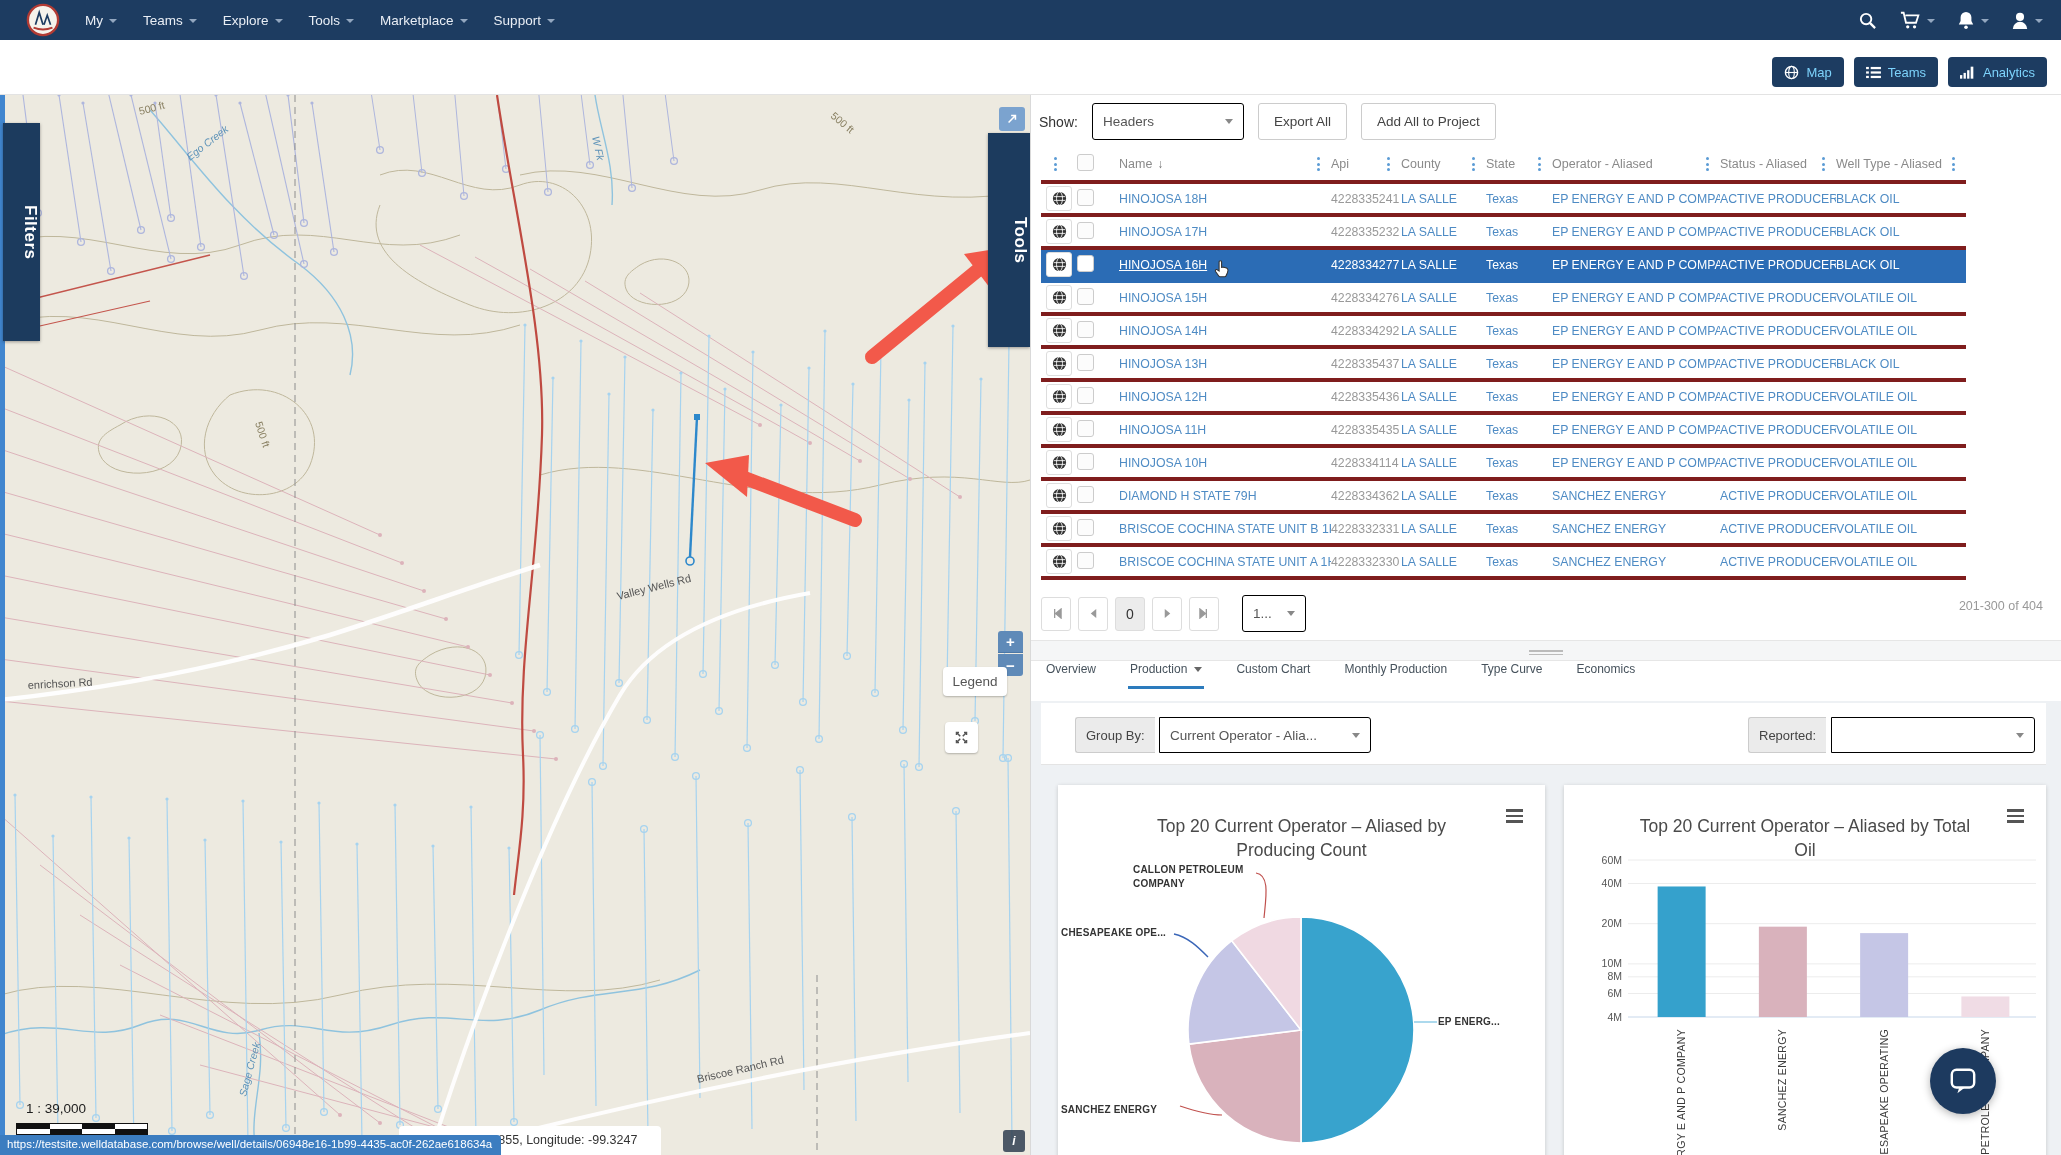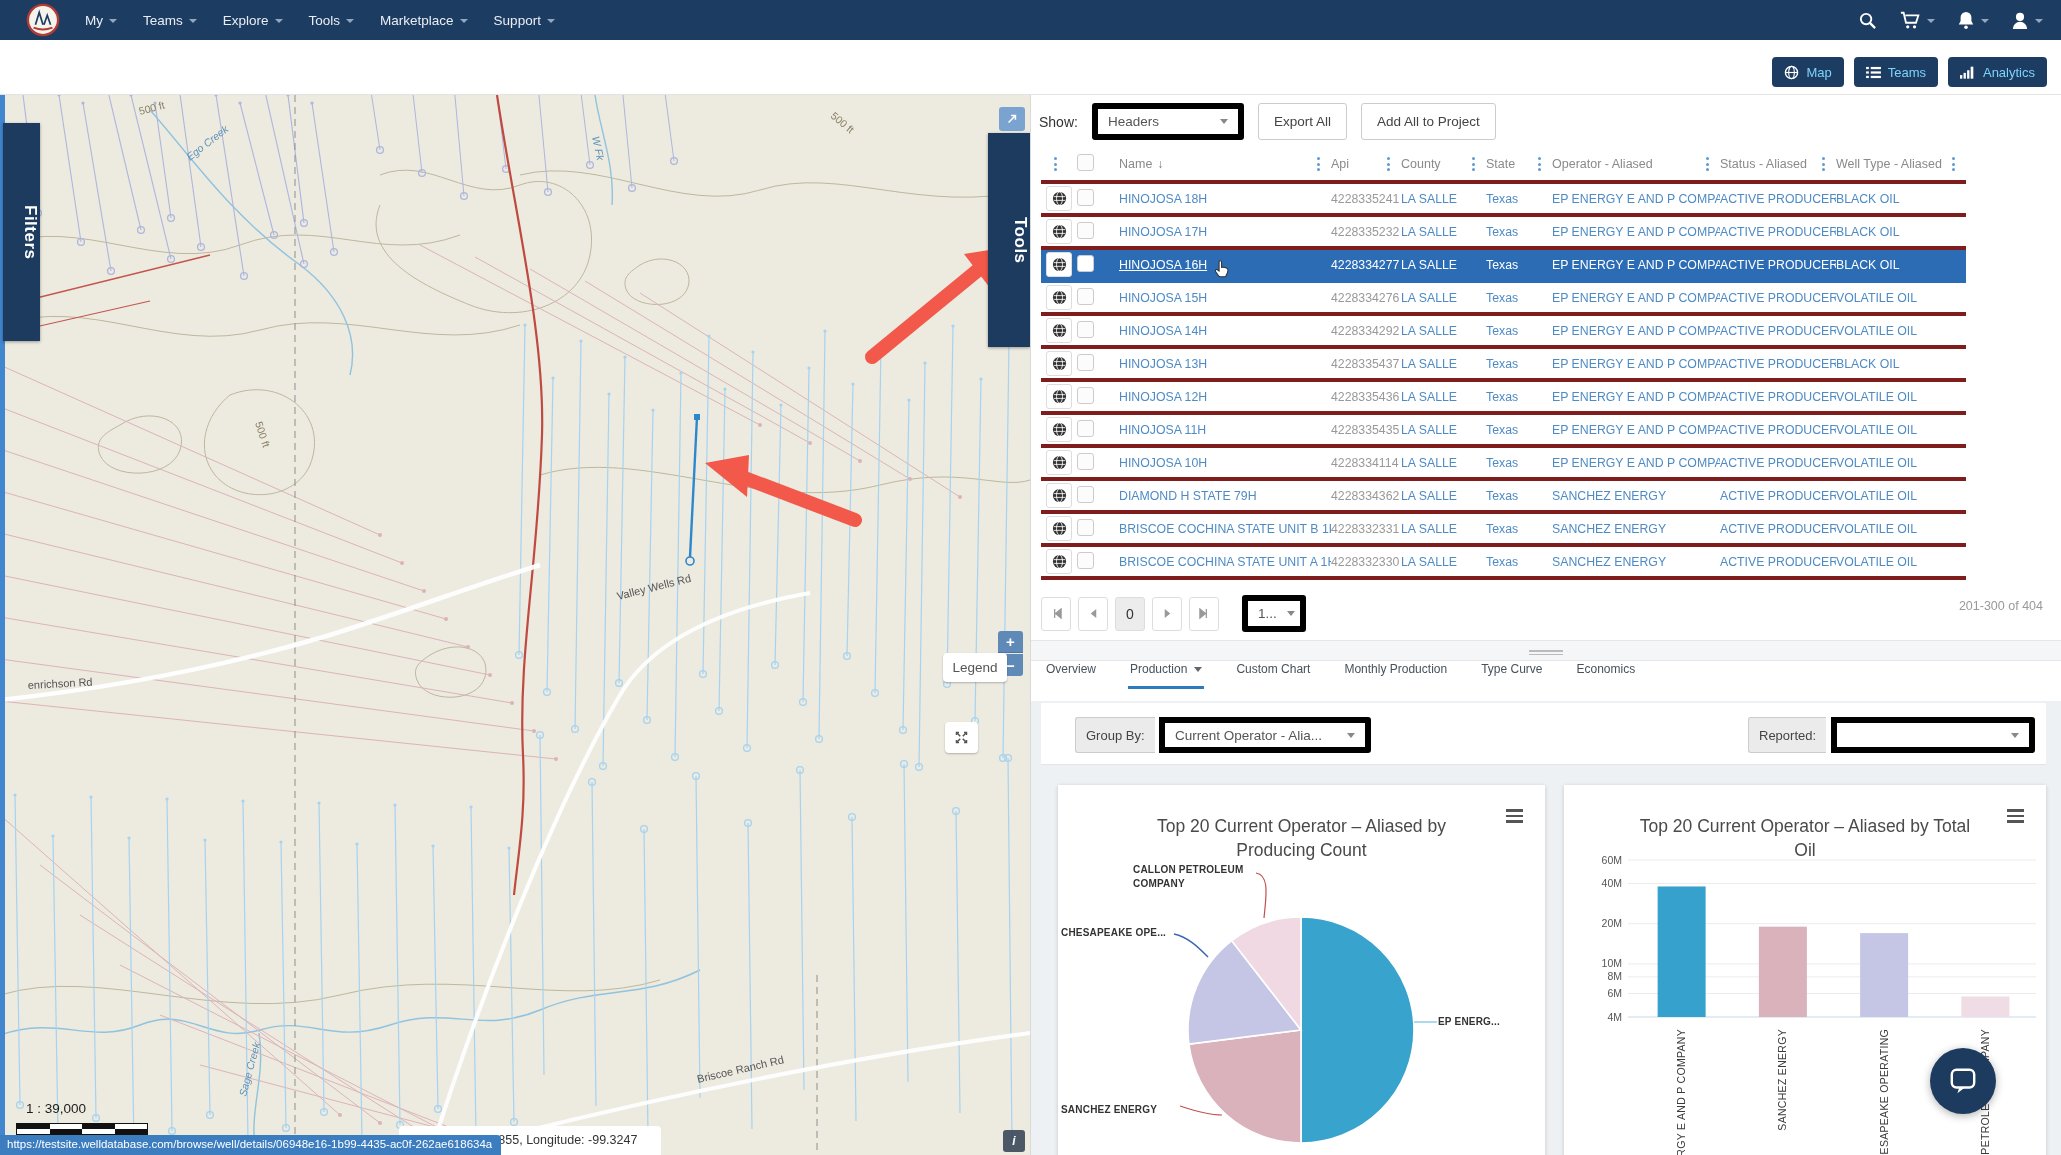--- a/index.html
+++ b/index.html
@@ -25,37 +25,37 @@
   #map svg.deco { position:absolute; left:0; top:0; }
   .mtab { position:absolute; background:#1c3b5e; color:#fff; font-weight:bold; font-size:17px; letter-spacing:.5px;
           writing-mode:vertical-rl; text-align:center; cursor:pointer; box-shadow:0 1px 3px rgba(0,0,0,.35); }
   #filters-tab { left:3px; top:28px; width:37px; height:218px; }
   #tools-tab   { left:988px; top:38px; width:42px; height:214px; }
   #edge-strip { position:absolute; left:0; top:0; width:5px; height:100%; background:#4186cf; }
   #collapse-btn { position:absolute; left:999px; top:12px; width:26px; height:24px; background:#7ba3cf; border:none; border-radius:3px; cursor:pointer; display:flex; align-items:center; justify-content:center; }
   .zoombtn { position:absolute; left:998px; width:25px; height:22px; background:#5f8ab8; color:#fff; border:none; font-size:15px; font-weight:bold; cursor:pointer; line-height:1; }
   #zoom-in { top:536px; border-radius:3px 3px 0 0; border-bottom:1px solid #4c77a5; }
   #zoom-out{ top:559px; border-radius:0 0 3px 3px; }
-  #legend-btn { position:absolute; left:943px; top:558px; width:64px; height:29px; background:#fff; border:none; border-radius:4px; color:#555; font-size:13.5px; cursor:pointer; box-shadow:0 1px 2px rgba(0,0,0,.25); font-family:inherit; }
+  #legend-btn { position:absolute; left:943px; top:572px; width:64px; height:29px; background:#fff; border:none; border-radius:4px; color:#555; font-size:13.5px; cursor:pointer; box-shadow:0 1px 2px rgba(0,0,0,.25); font-family:inherit; }
   #expand-btn { position:absolute; left:945px; top:627px; width:33px; height:31px; background:#fff; border:none; border-radius:4px; cursor:pointer; box-shadow:0 1px 2px rgba(0,0,0,.25); display:flex; align-items:center; justify-content:center; }
   #info-btn { position:absolute; left:1003px; top:1035px; width:22px; height:22px; background:rgba(47,62,80,.85); color:#fff; border:none; border-radius:3px; font-size:12px; font-style:italic; font-weight:bold; cursor:pointer; }
   #scale-label { position:absolute; left:26px; top:1006px; font-size:13.5px; color:#1c1c1c; }
   #scalebar { position:absolute; left:16px; top:1028px; width:132px; height:12px; border:1px solid #111; display:grid; grid-template-columns:repeat(4,1fr); grid-template-rows:1fr 1fr; }
   #scalebar div:nth-child(odd)  { background:#111; }
   #scalebar div:nth-child(even) { background:#fff; }
   #scalebar div:nth-child(5){background:#fff}#scalebar div:nth-child(6){background:#111}
   #scalebar div:nth-child(7){background:#fff}#scalebar div:nth-child(8){background:#111}
   #coords-box { position:absolute; left:399px; top:1031px; width:262px; height:29px; background:#fff; border-radius:4px 4px 0 0; color:#333; font-size:12.5px; text-align:center; padding-top:7px; z-index:3; }
   #status-url { position:absolute; left:0; top:1040px; height:20px; background:#3c7dc0; color:#fff; font-size:11.5px; padding:3px 9px 0 7px; border-radius:0 4px 0 0; z-index:4; white-space:nowrap; }
 
   
   #panel { position:absolute; left:1030px; top:95px; width:1031px; height:1060px; background:#fff; border-left:1px solid #d9d9d9; }
   #show-row { position:absolute; left:8px; top:8px; display:flex; align-items:center; gap:14px; }
   #show-label { font-size:14px; color:#333; }
-  .dd { height:37px; background:#fff; border:6px solid #000000; border-radius:3px; display:flex; align-items:center; justify-content:space-between; padding:0 10px; font-size:13.5px; color:#555; cursor:pointer; }
+  .dd { height:37px; background:#fff; border:1px solid #000000; border-radius:3px; display:flex; align-items:center; justify-content:space-between; padding:0 10px; font-size:13.5px; color:#555; cursor:pointer; }
   .dd-caret { width:0; height:0; border-left:4.5px solid transparent; border-right:4.5px solid transparent; border-top:5px solid #888; margin-left:10px; }
   .btn { height:37px; background:#fff; border:1px solid #ccc; border-radius:3px; font-size:13.5px; color:#444; padding:0 15px; cursor:pointer; font-family:inherit; }
 
   #table { position:absolute; left:10px; top:53px; width:925px; }
   .trow { display:grid; grid-template-columns:36px 42px 212px 70px 85px 66px 168px 116px 130px; align-items:center; border-bottom:4px solid #7f1d1d; }
   #thead { height:36px; color:#8a8a8a; font-size:12.5px; }
   .th { display:flex; align-items:center; justify-content:space-between; padding-right:8px; }
   .kebab { display:inline-flex; flex-direction:column; gap:2.5px; padding:3px; cursor:pointer; }
   .kebab i { width:3px; height:3px; border-radius:50%; background:#5b9bd5; }
   .sort { color:#777; font-size:12px; margin-left:5px; }

